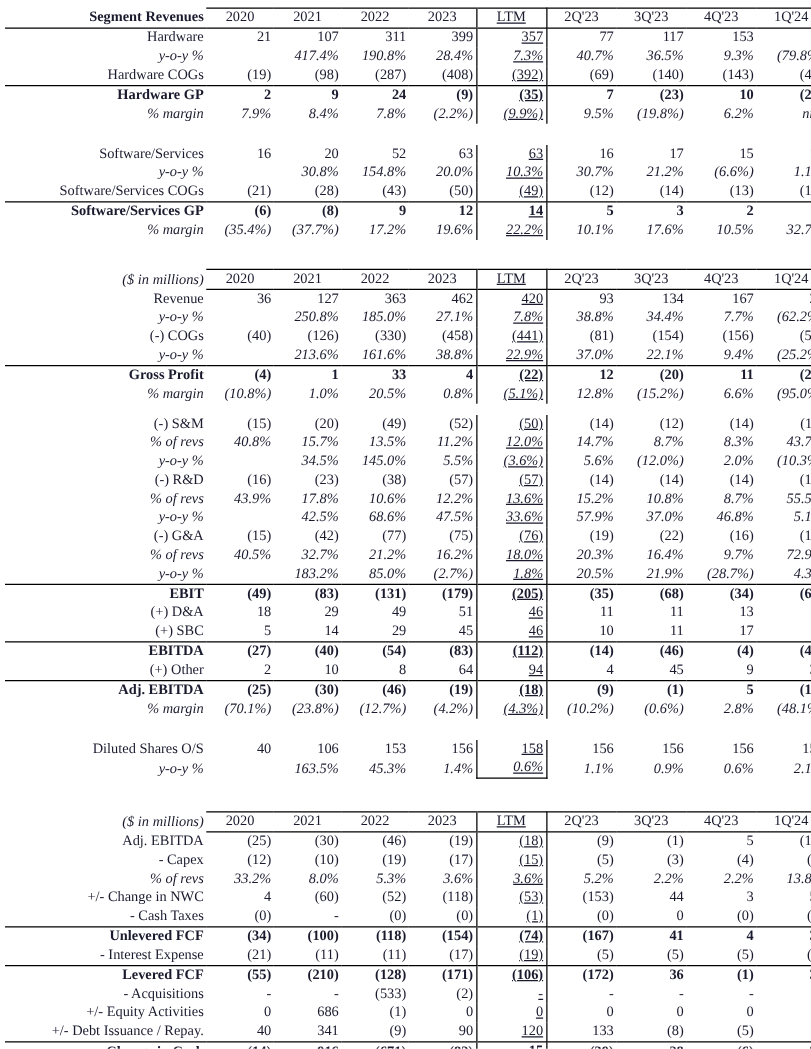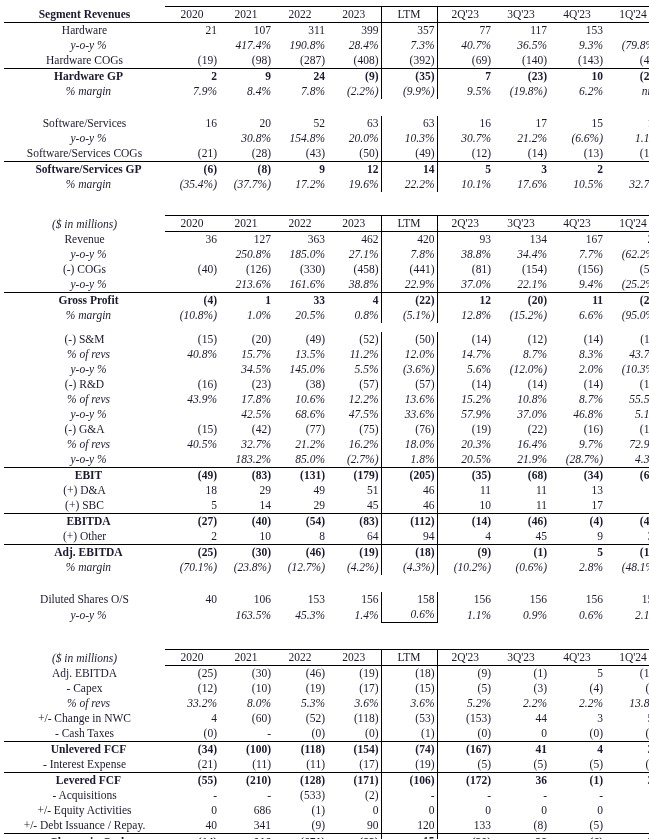--- a/index.html
+++ b/index.html
@@ -31,44 +31,44 @@
     line-height: 15px;
     white-space: nowrap;
     vertical-align: bottom;
   }
   
   col.c-label { width: 161px; }
   col.c-yr    { width: 54px; }
   col.c-ltm   { width: 56px; }
   col.c-q     { width: 56px; }
 
-  td.label { text-align: center; padding-left: 2px; }
+  td.label { text-align: right; padding-left: 2px; }
   td.num   { text-align: right; padding-right: 4px; }
 
   
   .b        { font-weight: bold; }
   .it       { font-style: italic; }
   .indent   { padding-left: 10px !important; }
 
   
   .bt   { border-top: 1.1px solid #000; }
   .bb   { border-bottom: 1.1px solid #000; }
-  .bl   { border-left: 1.1px solid #000; }
+  .bl   { border-left: 1.1px solid #000; text-decoration: underline; }
   .br   { border-right: 1.1px solid #000; }
   .uline-label {
     border-bottom: 1.1px solid #000;
   }
 
   
   tr.gap td { height: 9px; line-height: 9px; border: 0; }
   tr.gap-big td { height: 17px; line-height: 17px; border: 0; }
   tr.gap-huge td { height: 23px; line-height: 23px; border: 0; }
 
   .hdr td { text-align: center; }
-  .hdr td.label { text-align: center; }
+  .hdr td.label { text-align: right; }
 </style>
 </head>
 <body>
 
 <div class="sheet">
 
   <table class="fin">
     <colgroup>
       <col class="c-label">
         <col class="c-yr">

